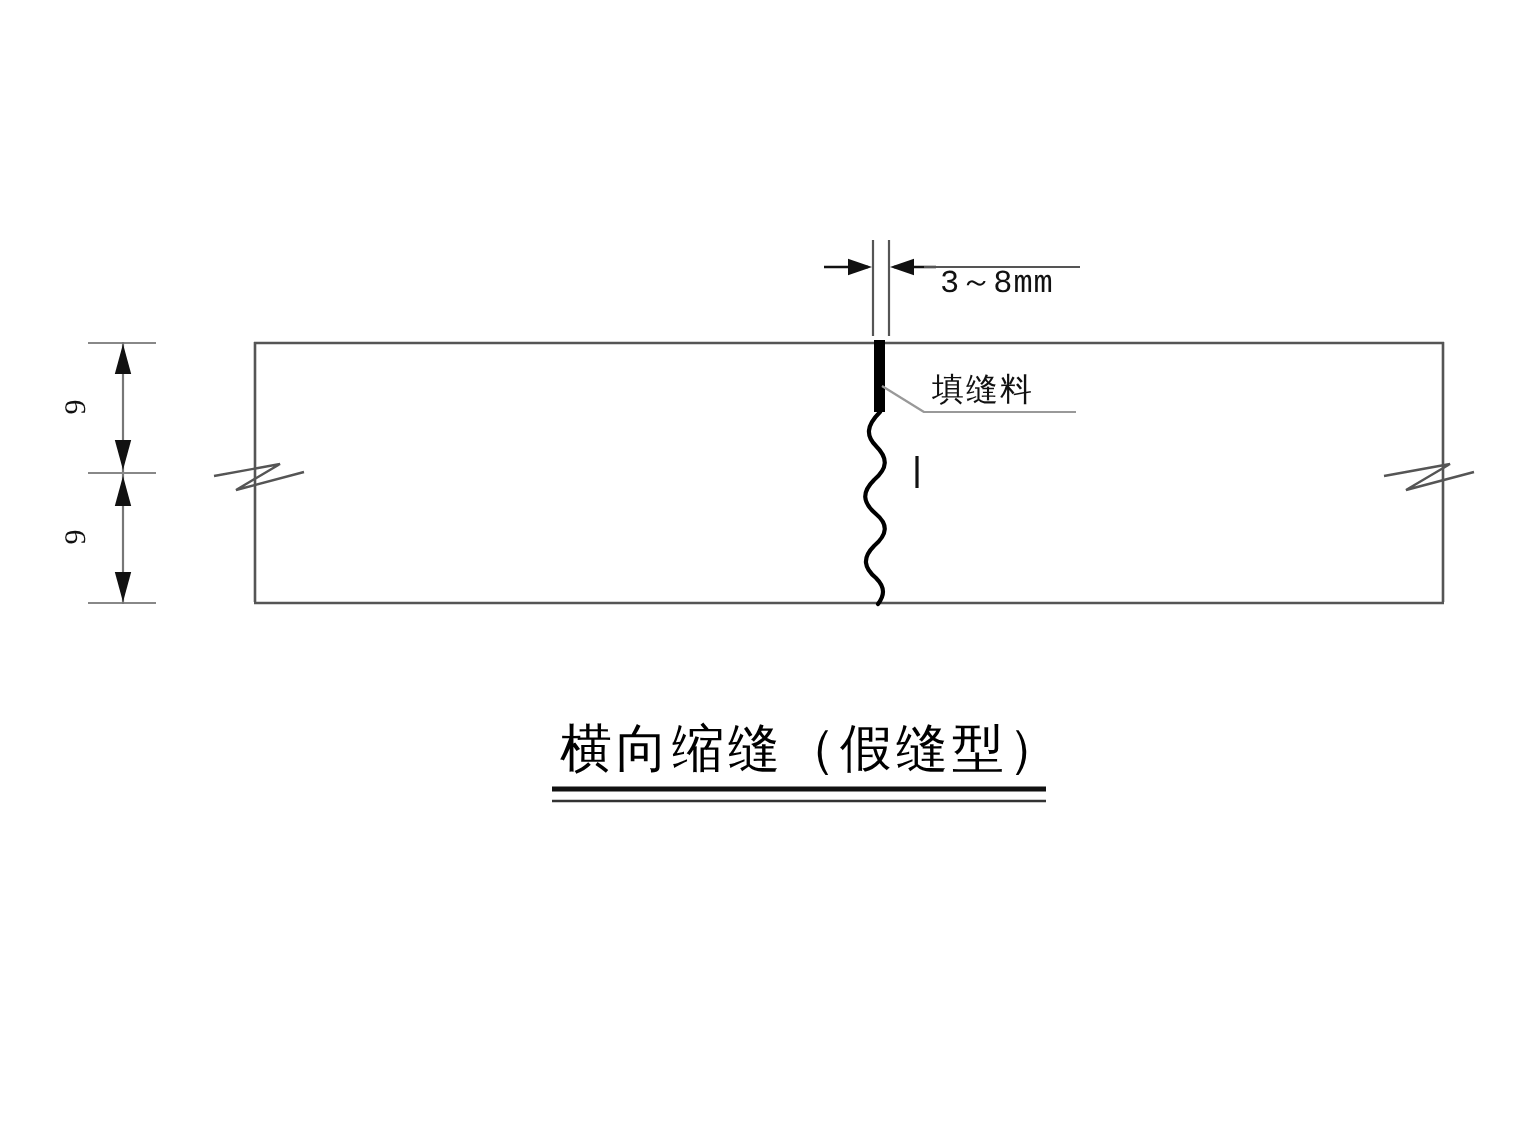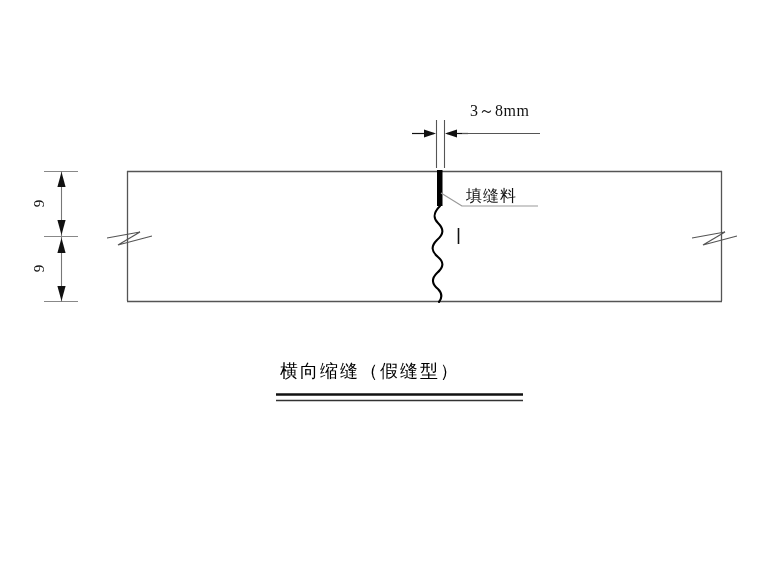--- a/index.html
+++ b/index.html
@@ -52,21 +52,21 @@
   
   .dim-vert-label {
     font-family: "Liberation Serif", "DejaVu Serif", serif;
     font-size: 15px;
     transform-origin: 50% 50%;
     transform: rotate(-90deg);
   }
   
   .figure-title {
     font-family: "DejaVu Sans", "Liberation Sans", sans-serif;
-    font-size: 18px;
+    font-size: 26px;
     letter-spacing: 2px;
     color: #000000;
   }
 </style>
 </head>
 <body>
 
 <div id="drawing-root">
 
   <svg class="layer" viewBox="0 0 760 570" width="760" height="570" xmlns="http://www.w3.org/2000/svg">
@@ -140,21 +140,21 @@
       <polygon points="61.5,238 57.4,253 65.6,253" fill="#111111"></polygon>
       <polygon points="61.5,301 57.4,286 65.6,286" fill="#111111"></polygon>
     </g>
 
     <g>
       <line x1="276" y1="394.5" x2="523" y2="394.5" stroke="#111111" stroke-width="2.4"></line>
       <line x1="276" y1="400.5" x2="523" y2="400.5" stroke="#333333" stroke-width="1.3"></line>
     </g>
   </svg>
 
-  <div class="txt dim-width-label" style="left:470px; top:103px;">3～8mm</div>
+  <div class="txt dim-width-label" style="left:470px; top:134px;font-family:Liberation Mono, monospace;">3～8mm</div>
 
   <div class="txt callout-label" style="left:466px; top:188px;">填缝料</div>
 
   <div class="txt dim-vert-label" style="left:30px; top:196px; width:18px; text-align:center;">9</div>
 
   <div class="txt dim-vert-label" style="left:30px; top:261px; width:18px; text-align:center;">9</div>
 
   <div class="txt figure-title" style="left:280px; top:362px;">横向缩缝（假缝型）</div>
 
 </div>

